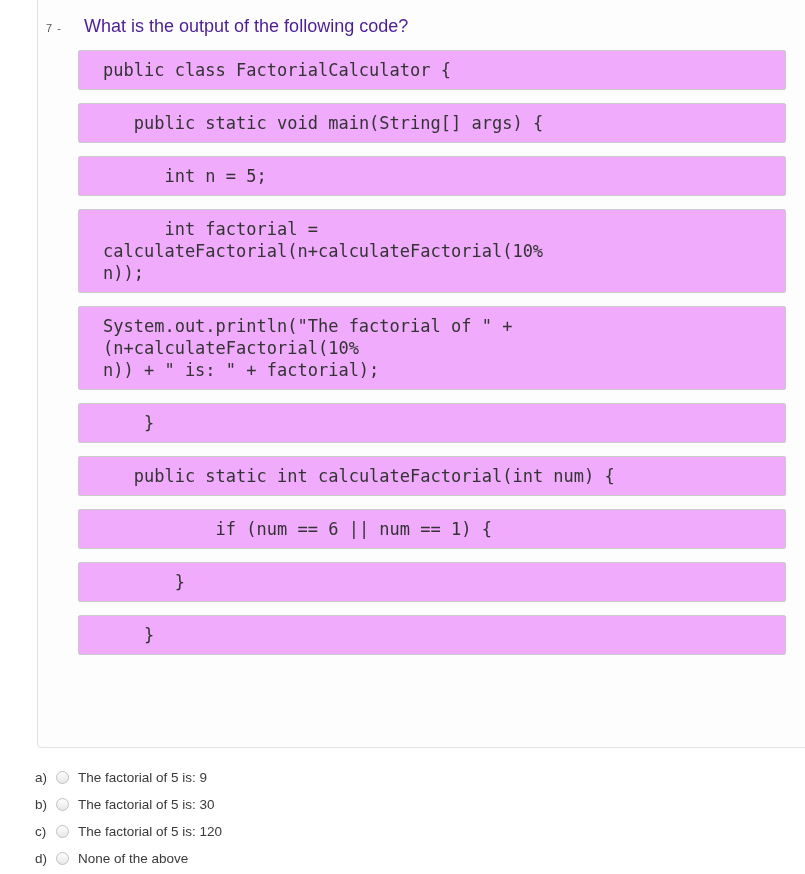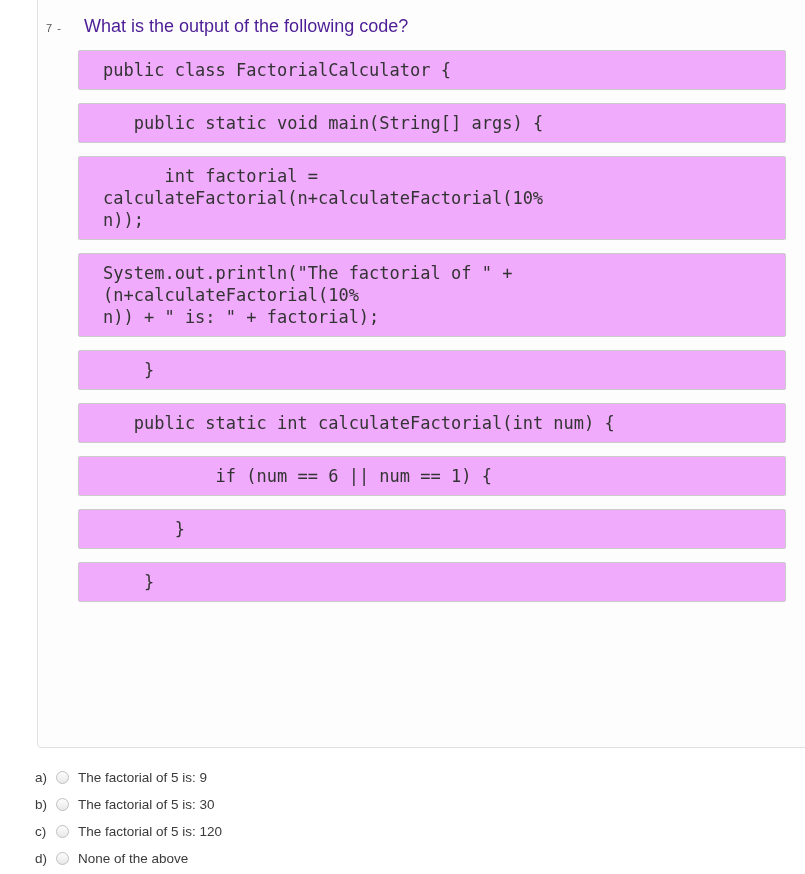--- a/index.html
+++ b/index.html
@@ -99,20 +99,21 @@
       <span class="q-num">7 -</span>
       <h2 class="q-text">What is the output of the following code?</h2>
     </div>
 
     <div class="code-block">
 
         <div class="code-line">public class FactorialCalculator {</div>
 
         <div class="code-line">   public static void main(String[] args) {</div>
 
+        <div class="code-line">      int n = 5;</div>
 
         <div class="code-line">      int factorial = calculateFactorial(n+calculateFactorial(10%
 n));</div>
 
         <div class="code-line">System.out.println("The factorial of " + (n+calculateFactorial(10%
 n)) + " is: " + factorial);</div>
 
         <div class="code-line">    }</div>
 
         <div class="code-line">   public static int calculateFactorial(int num) {</div>

